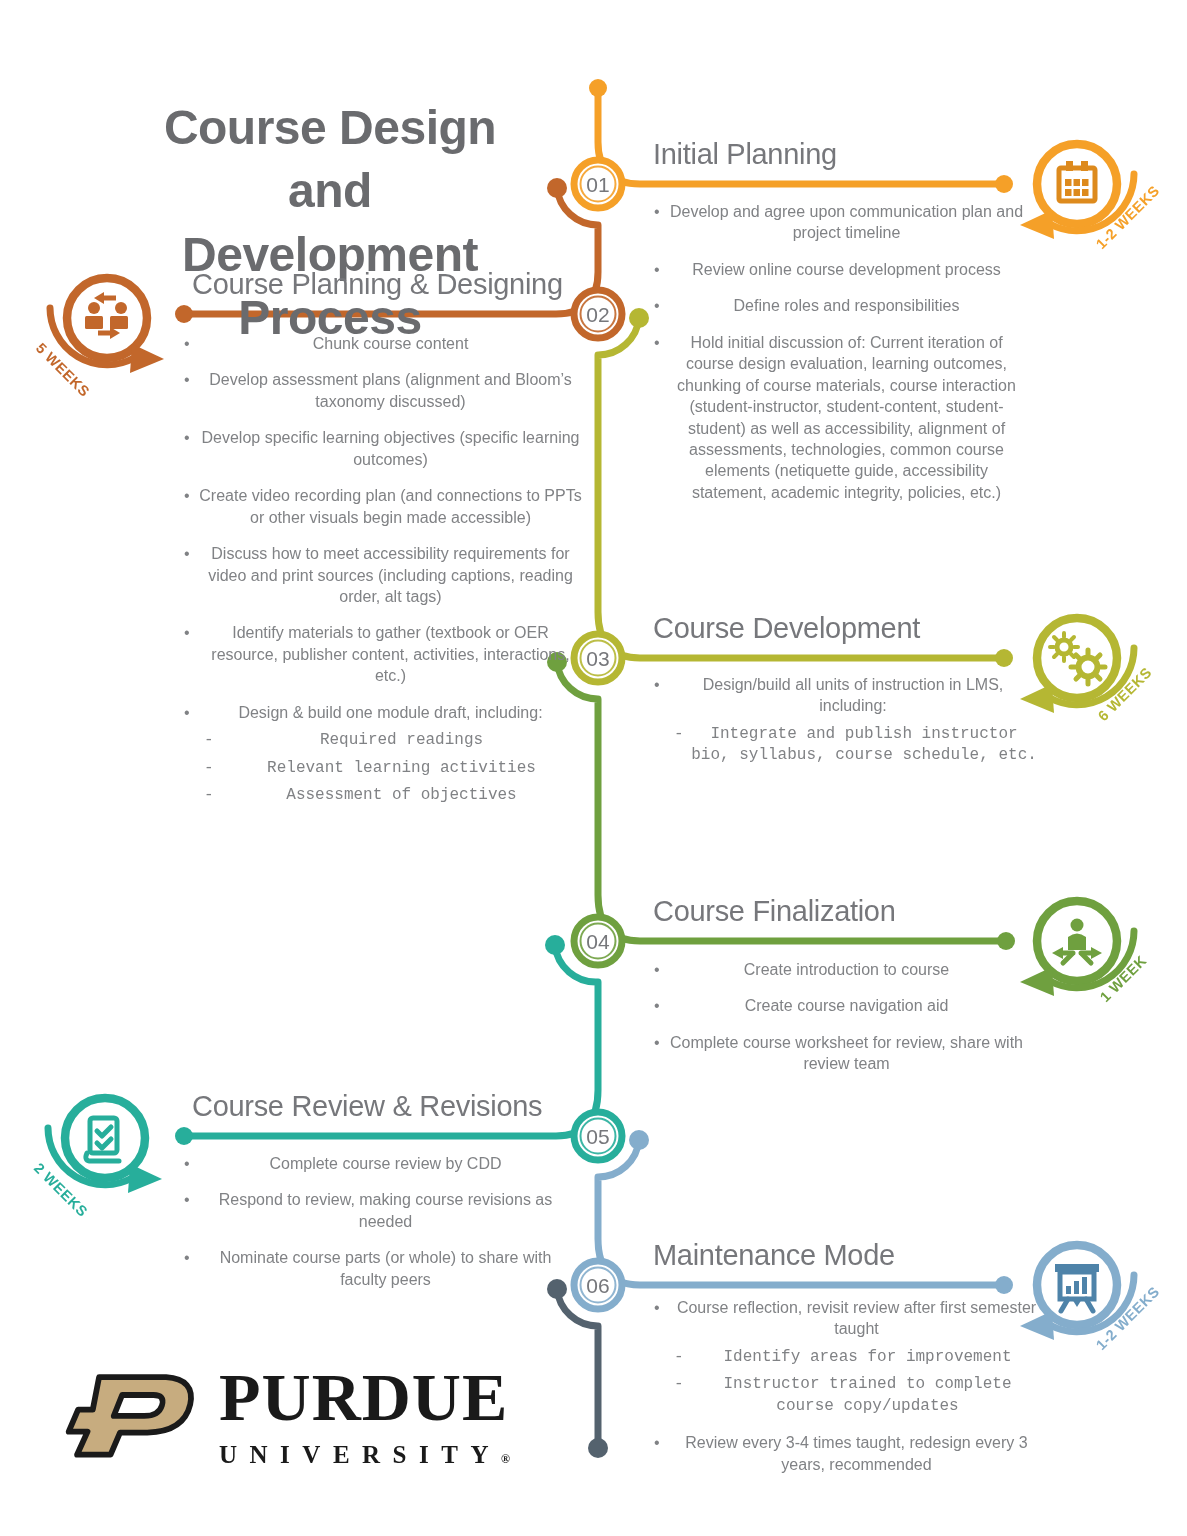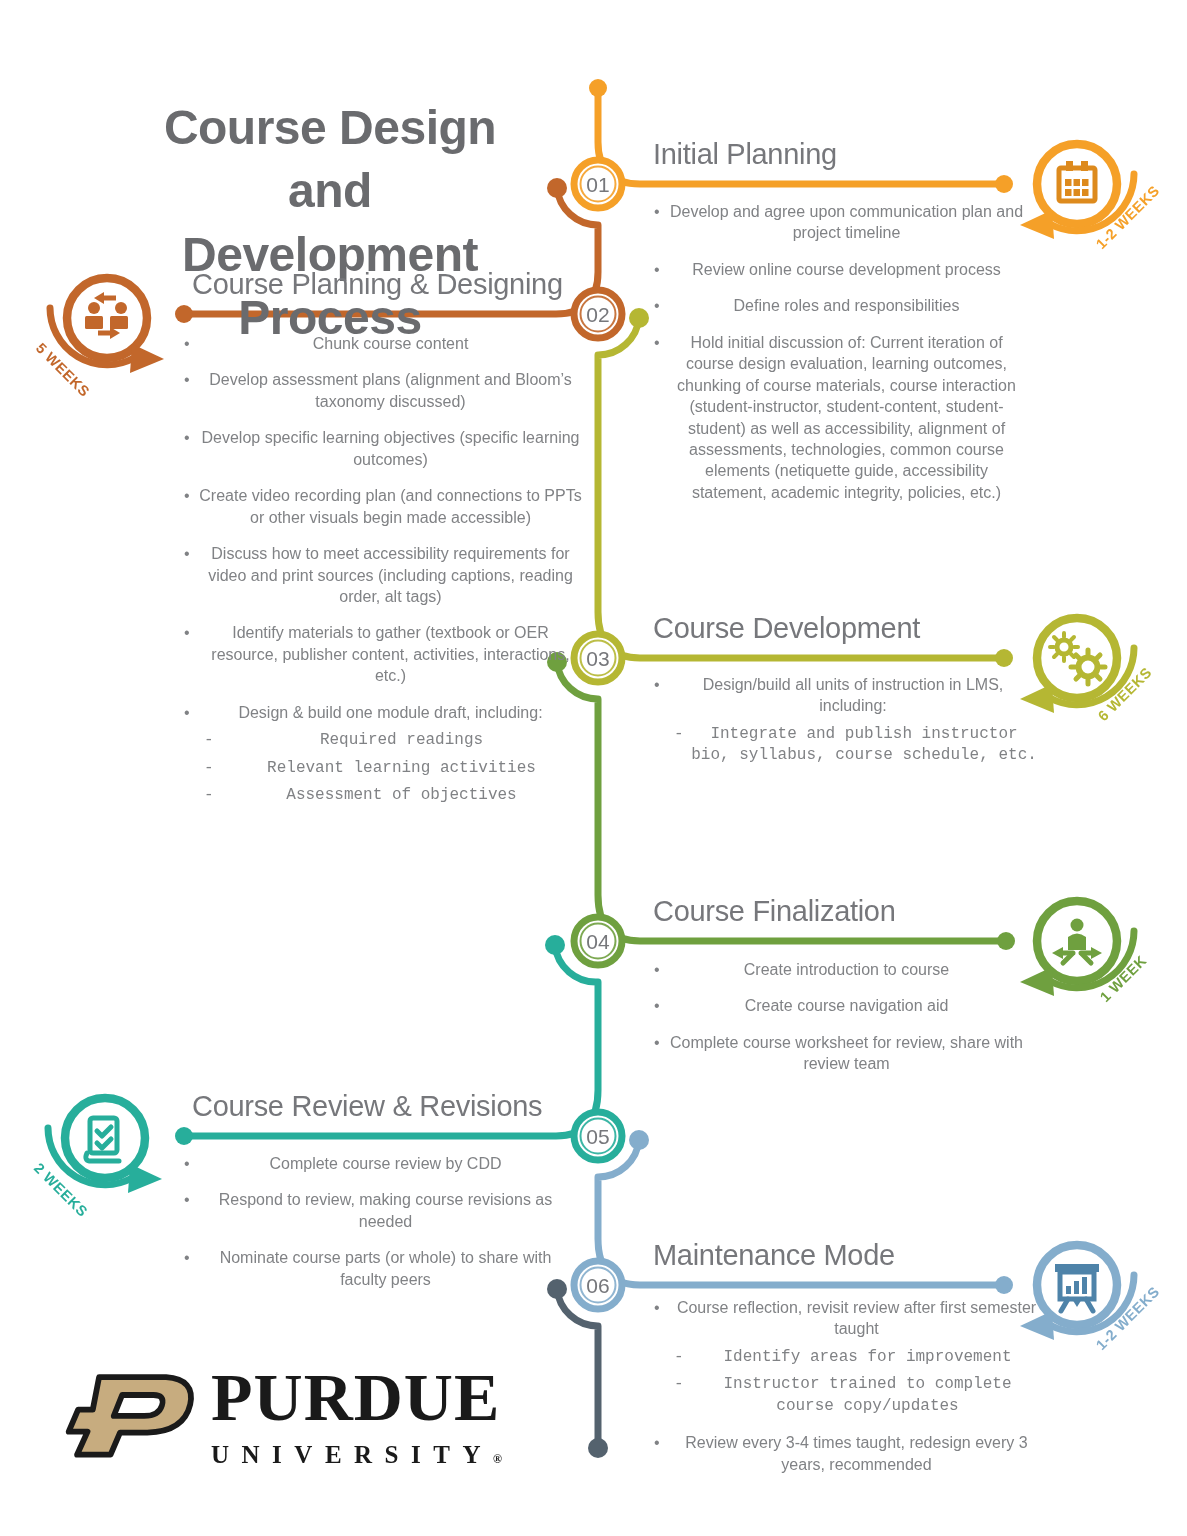--- a/index.html
+++ b/index.html
@@ -38,21 +38,21 @@
   .subs{margin:7px 0 0 0;padding:0;list-style:none;}
   .sub{position:relative;padding-left:22px;margin:0 0 6px 0;font-family:Liberation Mono, monospace;}
   .sub::before{content:"-";position:absolute;left:6px;top:0;}
 
   .icon{position:absolute;z-index:3;}
   .ring{fill:#fff;stroke-width:8.5;}
   .swoosh{fill:none;stroke-width:7;stroke-linecap:round;}
   .dur{font-size:14.5px;font-weight:bold;letter-spacing:.5px;
        font-family:"Liberation Sans",sans-serif;}
 
-  .logo{position:absolute;left:58px;top:1366px;z-index:2;display:flex;align-items:center;gap:8px;}
+  .logo{position:absolute;left:58px;top:1366px;z-index:2;display:flex;align-items:center;gap:16px;}
   .logo-text{color:var(--logo_black);}
   .logo-word{font-family:"Liberation Serif",serif;font-weight:bold;font-size:68px;
              line-height:.92;letter-spacing:1px;}
   .logo-sub{font-family:"Liberation Serif",serif;font-weight:bold;font-size:25px;
             letter-spacing:12.5px;margin-top:12px;white-space:nowrap;}
   .reg{font-size:12px;letter-spacing:0;}
 </style>
 </head>
 <body>
 

